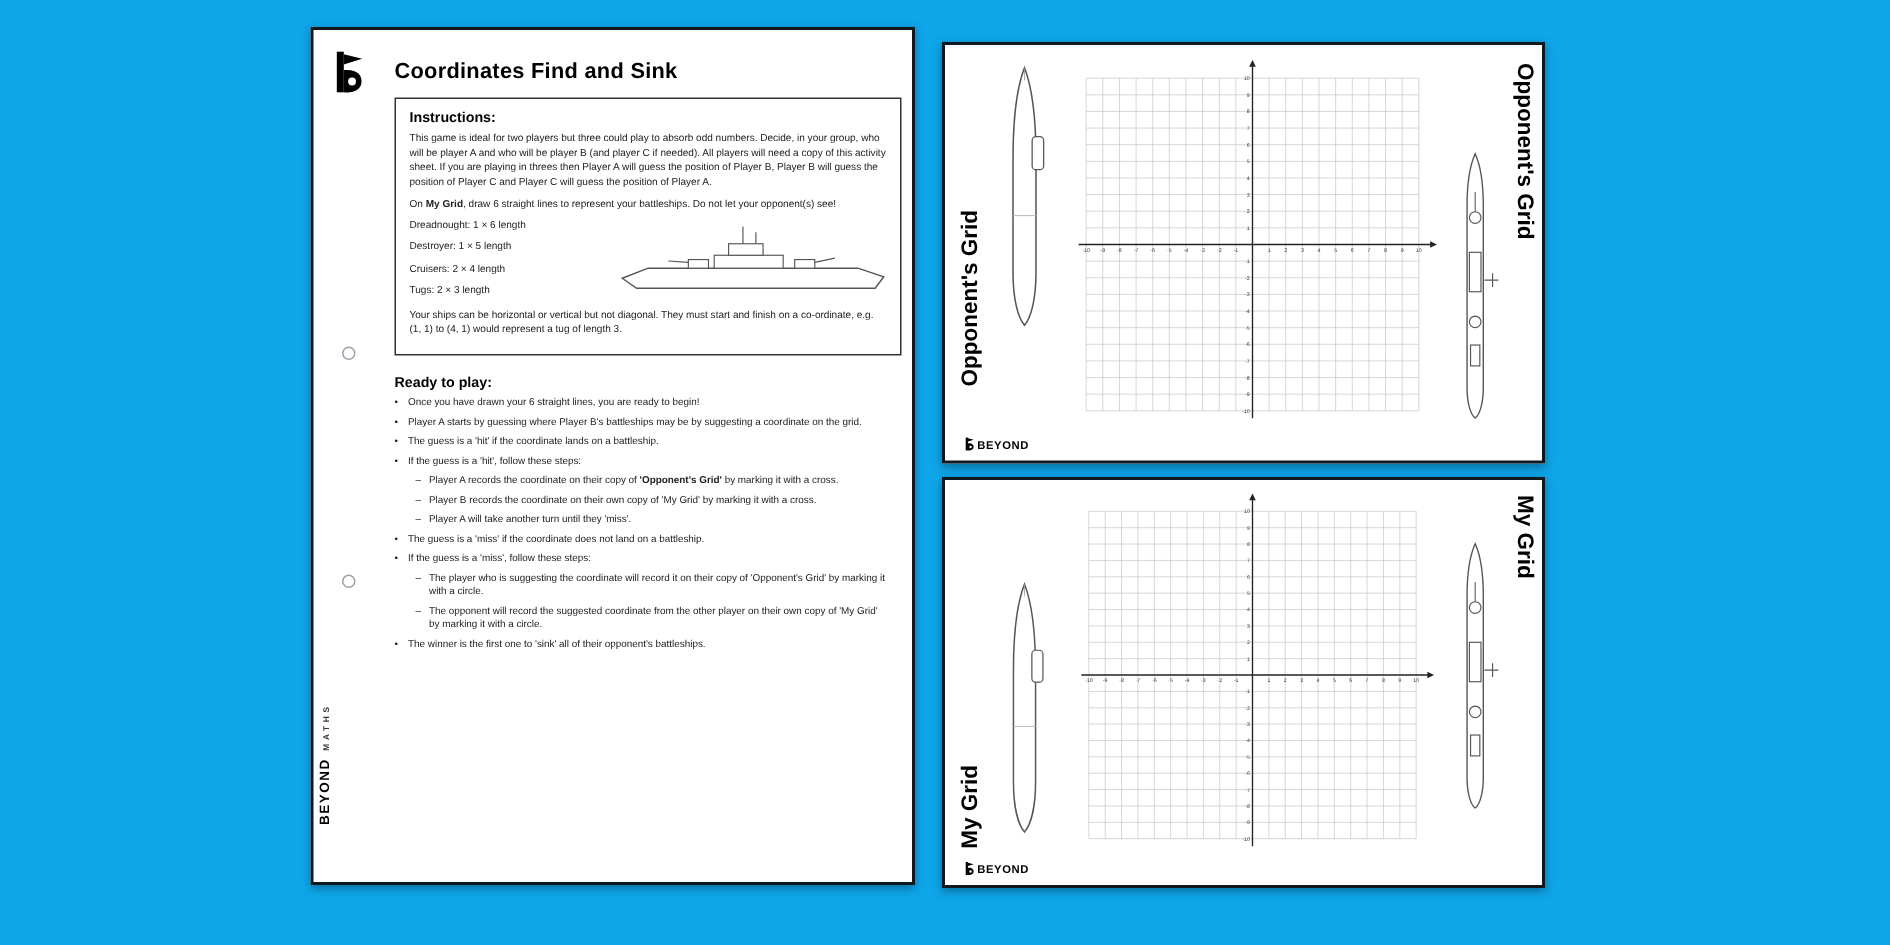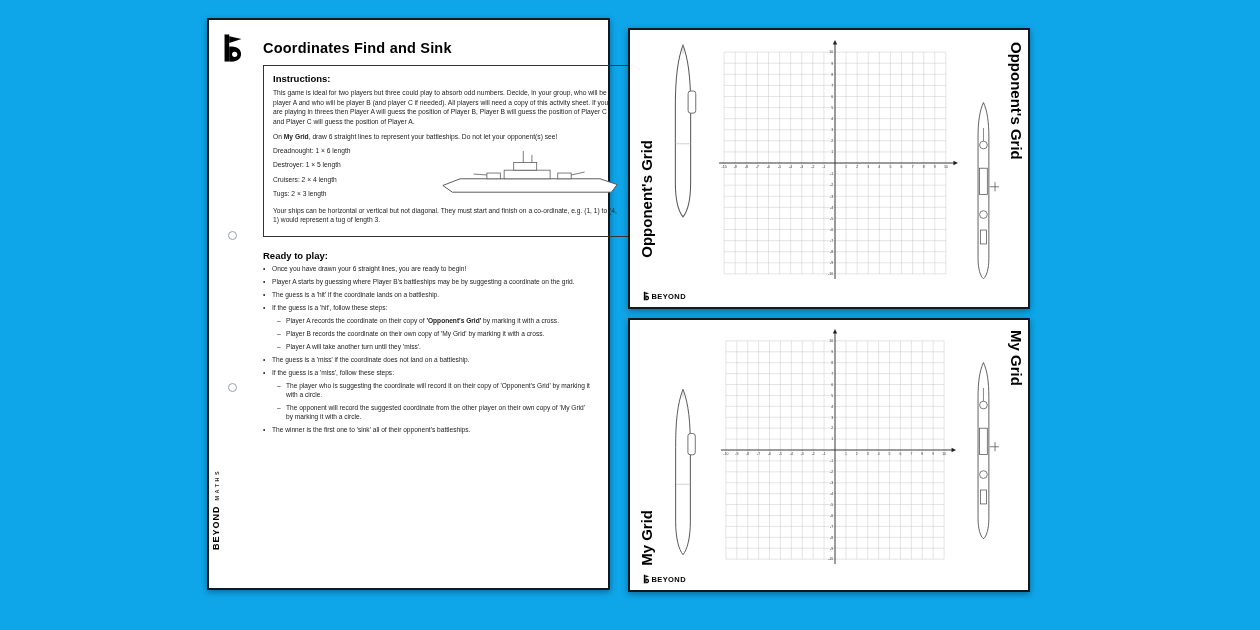--- a/index.html
+++ b/index.html
@@ -11,21 +11,21 @@
   .page2{left:628px;top:28px;width:402px;height:281px;}
   .page3{left:628px;top:318px;width:402px;height:274px;}
 
   
   .logo-big{position:absolute;left:13px;top:13px;width:22px;height:30px;}
   .hole{position:absolute;width:9px;height:9px;border:1.2px solid #98a2ab;border-radius:50%;background:#fff;}
   .hole1{left:19px;top:211px;}
   .hole2{left:19px;top:363px;}
   .p1-content{position:absolute;left:54px;top:20px;right:18px;}
   .page-title{font-size:14.5px;font-weight:bold;color:#000;letter-spacing:.2px;margin-bottom:9px;}
-  .instr-box{border:1.2px solid #333;padding:7px 9px 6px;width:366px;}
+  .instr-box{border:1.2px solid #333;padding:7px 9px 6px;width:338px;}
   .instr-head{font-size:9.5px;font-weight:bold;color:#000;margin-bottom:4px;}
   .instr-box p{font-size:6.7px;line-height:1.45;color:#222;margin:3px 0 5px;}
   .ships-row{position:relative;margin-top:3px;min-height:56px;}
   .ship-line{font-size:6.7px;color:#222;margin:0 0 7.5px;width:145px;}
   .ship-art{position:absolute;right:-2px;top:2px;width:182px;height:50px;}
   .ready-head{font-size:9.5px;font-weight:bold;color:#000;margin:13px 0 3px;}
   .li{display:flex;gap:4px;font-size:6.6px;line-height:1.42;color:#222;margin:0 0 3.6px;}
   .li .marker{flex:0 0 5px;text-align:left;}
   .li.lvl1{margin-left:14px;}
   .side-brand{position:absolute;left:12px;bottom:38px;transform-origin:0 100%;transform:rotate(-90deg);display:flex;align-items:baseline;gap:5px;white-space:nowrap;color:#000;}

